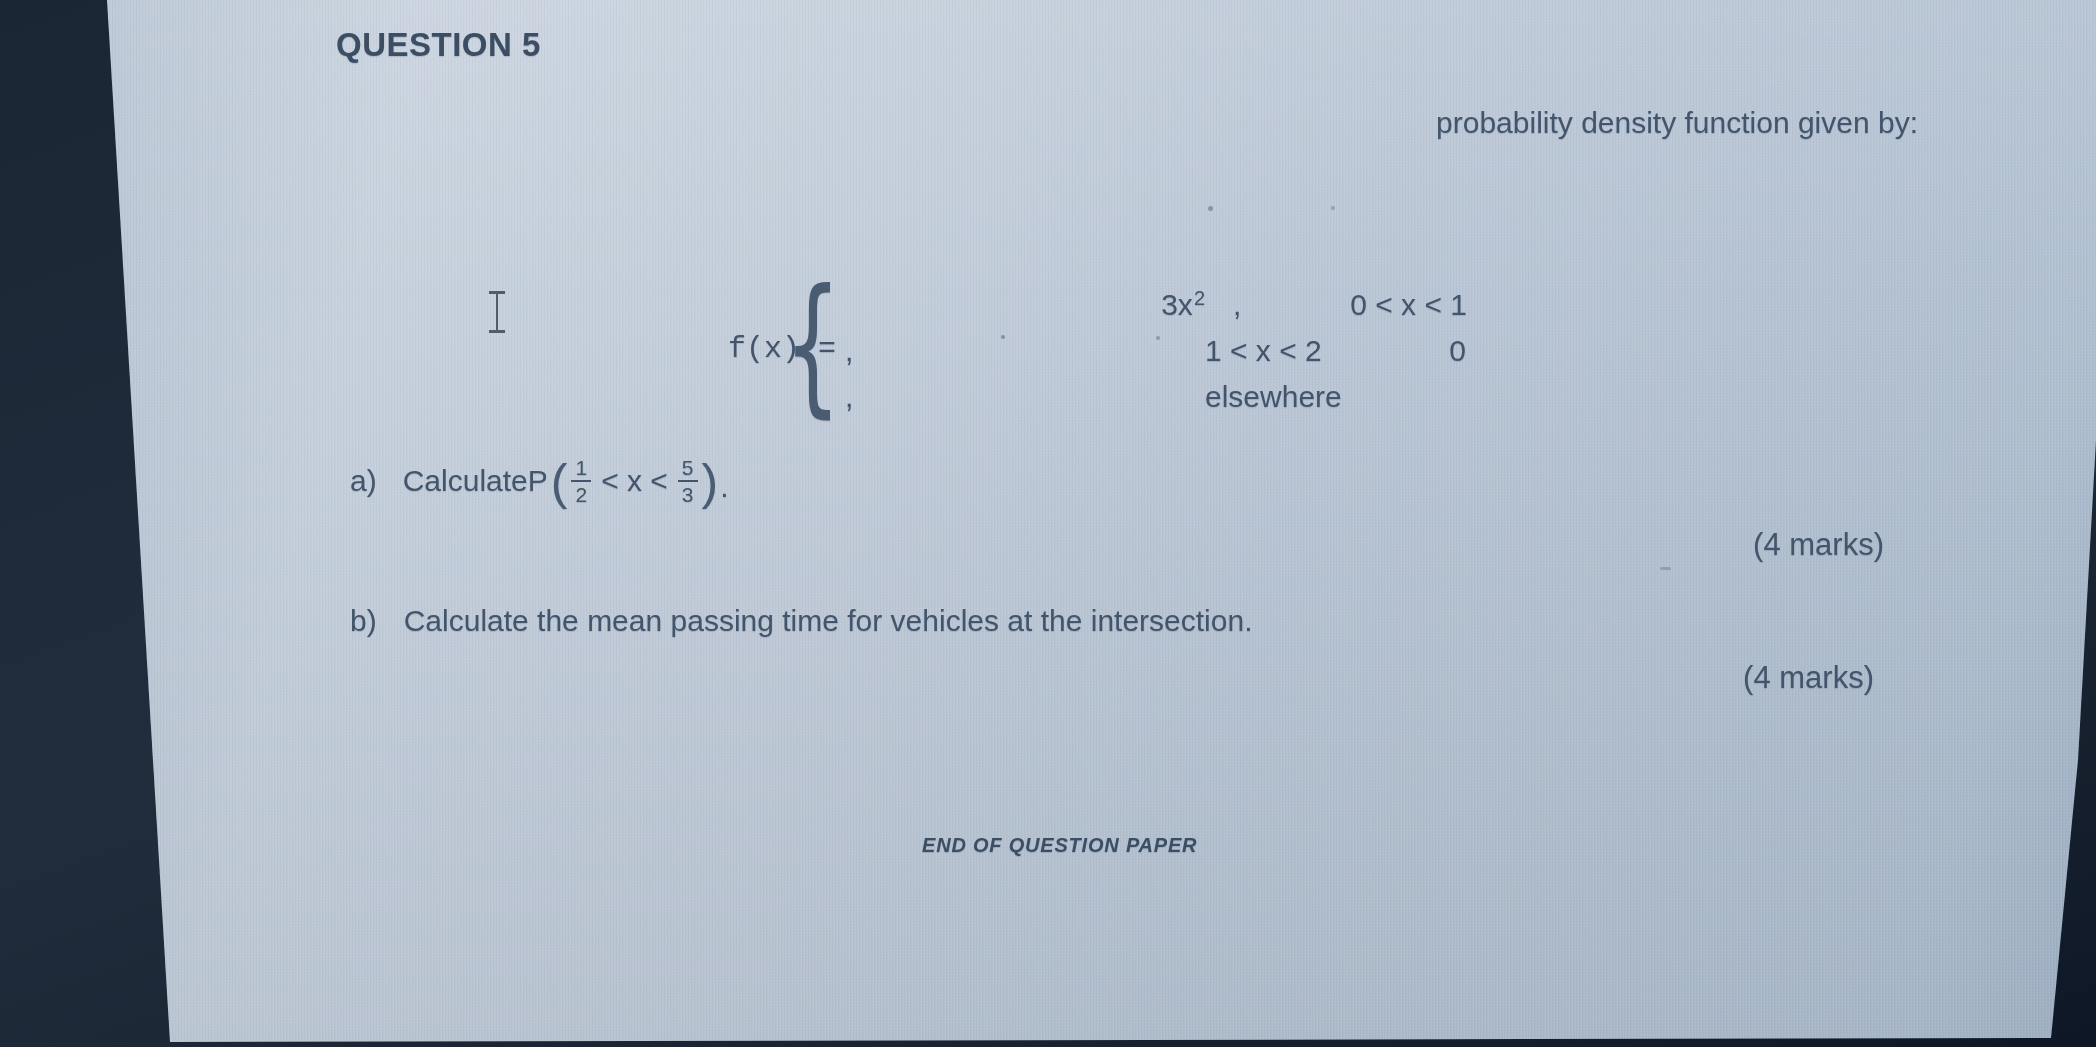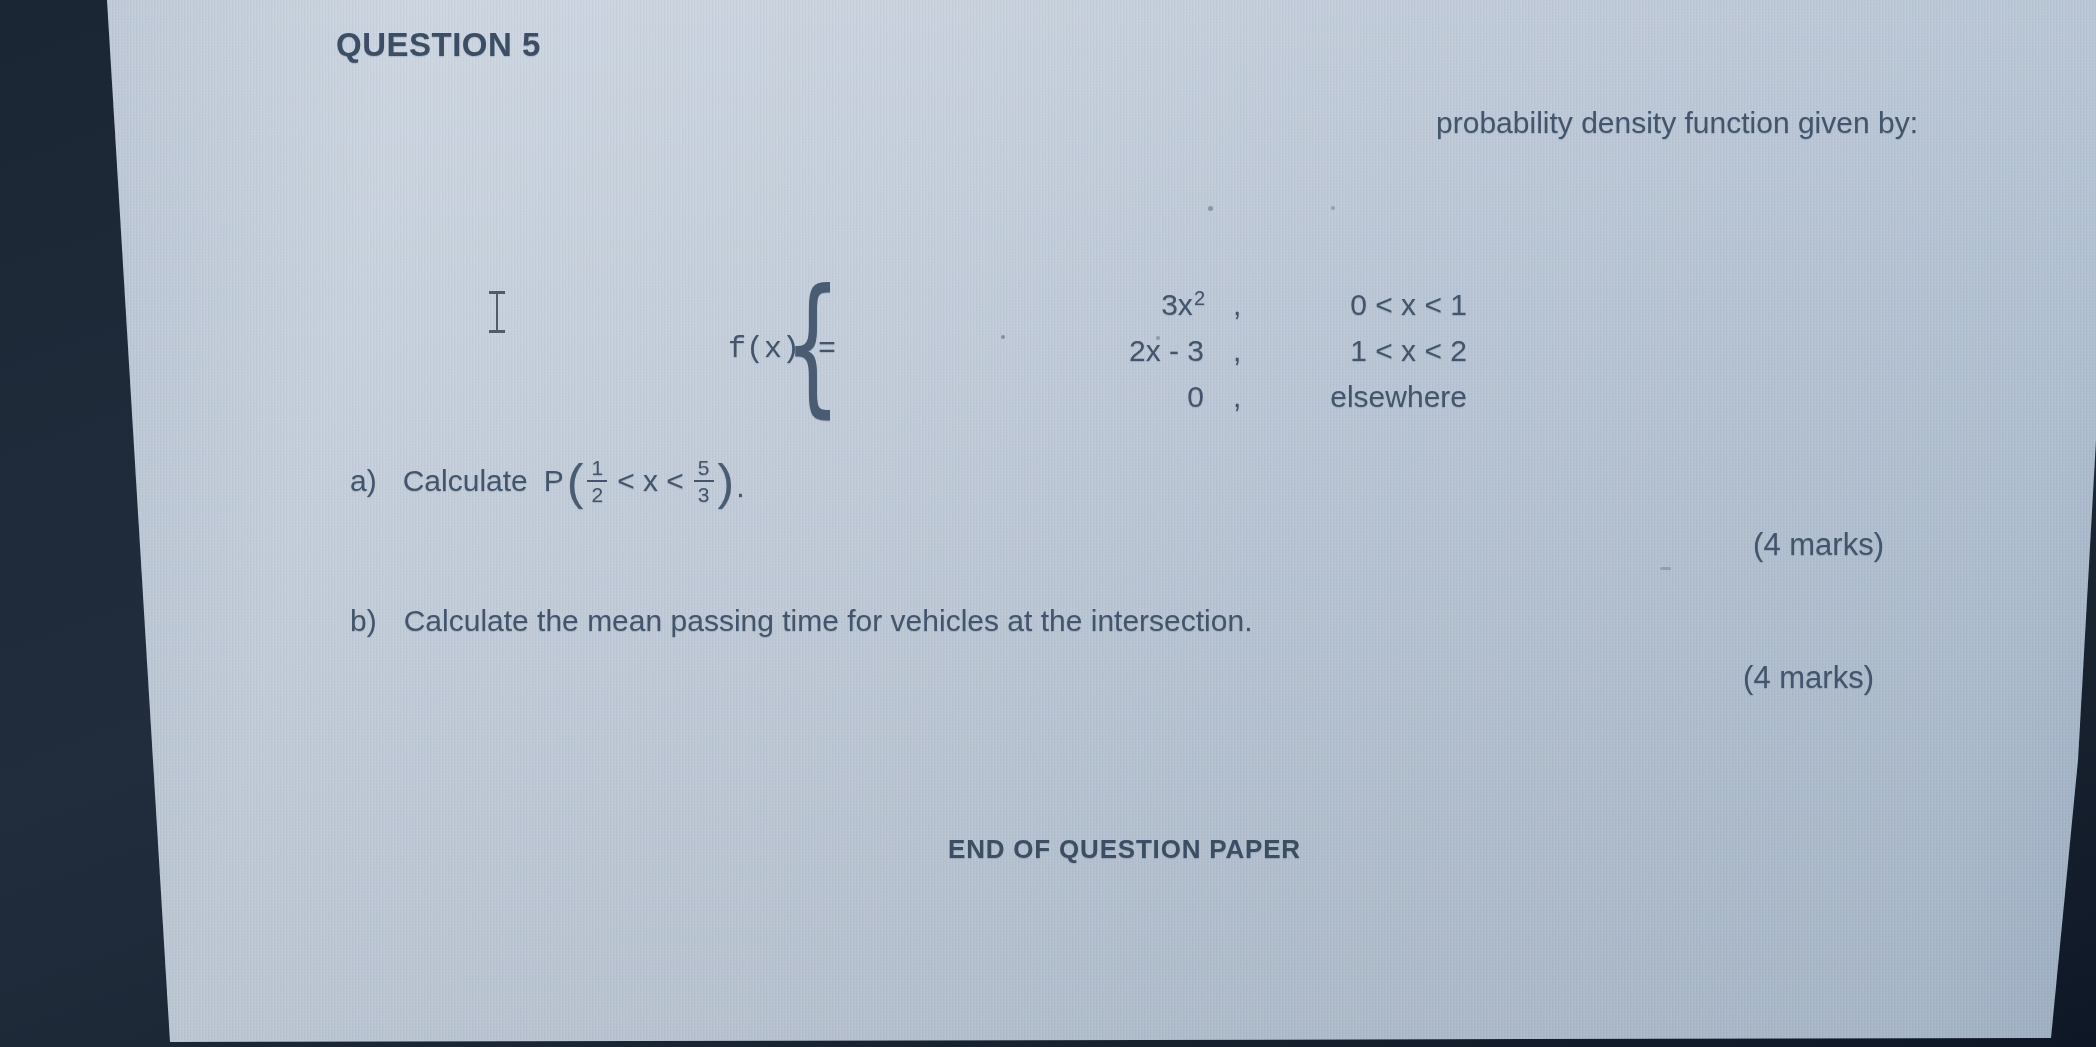--- a/index.html
+++ b/index.html
@@ -115,21 +115,21 @@
   .part-a {
     position: absolute;
     left: 350px;
     top: 450px;
     height: 62px;
     display: flex;
     align-items: center;
     font-size: 30px;
   }
   .pa-label { margin-right: 26px; }
-  .pa-verb { margin-right: 16px; }
+  .pa-verb { }
   .pa-prob { margin-right: 3px; }
   .bigparen {
     font-size: 50px;
     line-height: 0.9;
     font-weight: 400;
     position: relative;
     top: 1px;
     color: #4a5c72;
   }
   .frac {
@@ -159,26 +159,27 @@
     position: absolute;
     left: 350px;
     top: 604px;
     display: flex;
     font-size: 30px;
   }
   .pb-label { margin-right: 27px; }
 
   .footer-line {
     position: absolute;
-    left: 948px;
+    left: 922px;
     top: 834px;
-    font-size: 26px;
+    font-size: 20px;
     font-weight: bold;
     letter-spacing: 0.8px;
     color: #3b4e64;
+    font-style: italic;
   }
 
   
   .dot { position: absolute; border-radius: 50%; }
   .dot1 { left: 1208px; top: 206px; width: 5px; height: 5px; background: rgba(70,85,105,0.45); }
   .dot2 { left: 1331px; top: 206px; width: 4px; height: 4px; background: rgba(70,85,105,0.35); }
   .dot3 { left: 1001px; top: 335px; width: 4px; height: 4px; background: rgba(70,85,105,0.5); }
   .dot4 { left: 1156px; top: 336px; width: 4px; height: 4px; background: rgba(70,85,105,0.4); }
   .dash1 { left: 1660px; top: 567px; width: 11px; height: 3px; background: rgba(70,85,105,0.3); border-radius: 2px; position: absolute; }
 </style>
@@ -198,21 +199,20 @@
       <div class="ibeam"></div>
 
       <div class="piecewise">
         <span class="pw-lhs">f(x) =</span>
         <span class="pw-brace">{</span>
         <div class="pw-grid">
           <span class="pw-expr"><span>3x</span><span class="pw-sup">2</span></span>
           <span class="pw-comma">,</span>
           <span class="pw-cond">0 &lt; x &lt; 1</span>
 
-          <span class="pw-expr"><span>2x - 3</span><span class="pw-sup"></span></span>
           <span class="pw-comma">,</span>
           <span class="pw-cond">1 &lt; x &lt; 2</span>
 
           <span class="pw-expr"><span>0</span><span class="pw-sup"></span></span>
           <span class="pw-comma">,</span>
           <span class="pw-cond">elsewhere</span>
         </div>
       </div>
 
       <div class="part-a">

